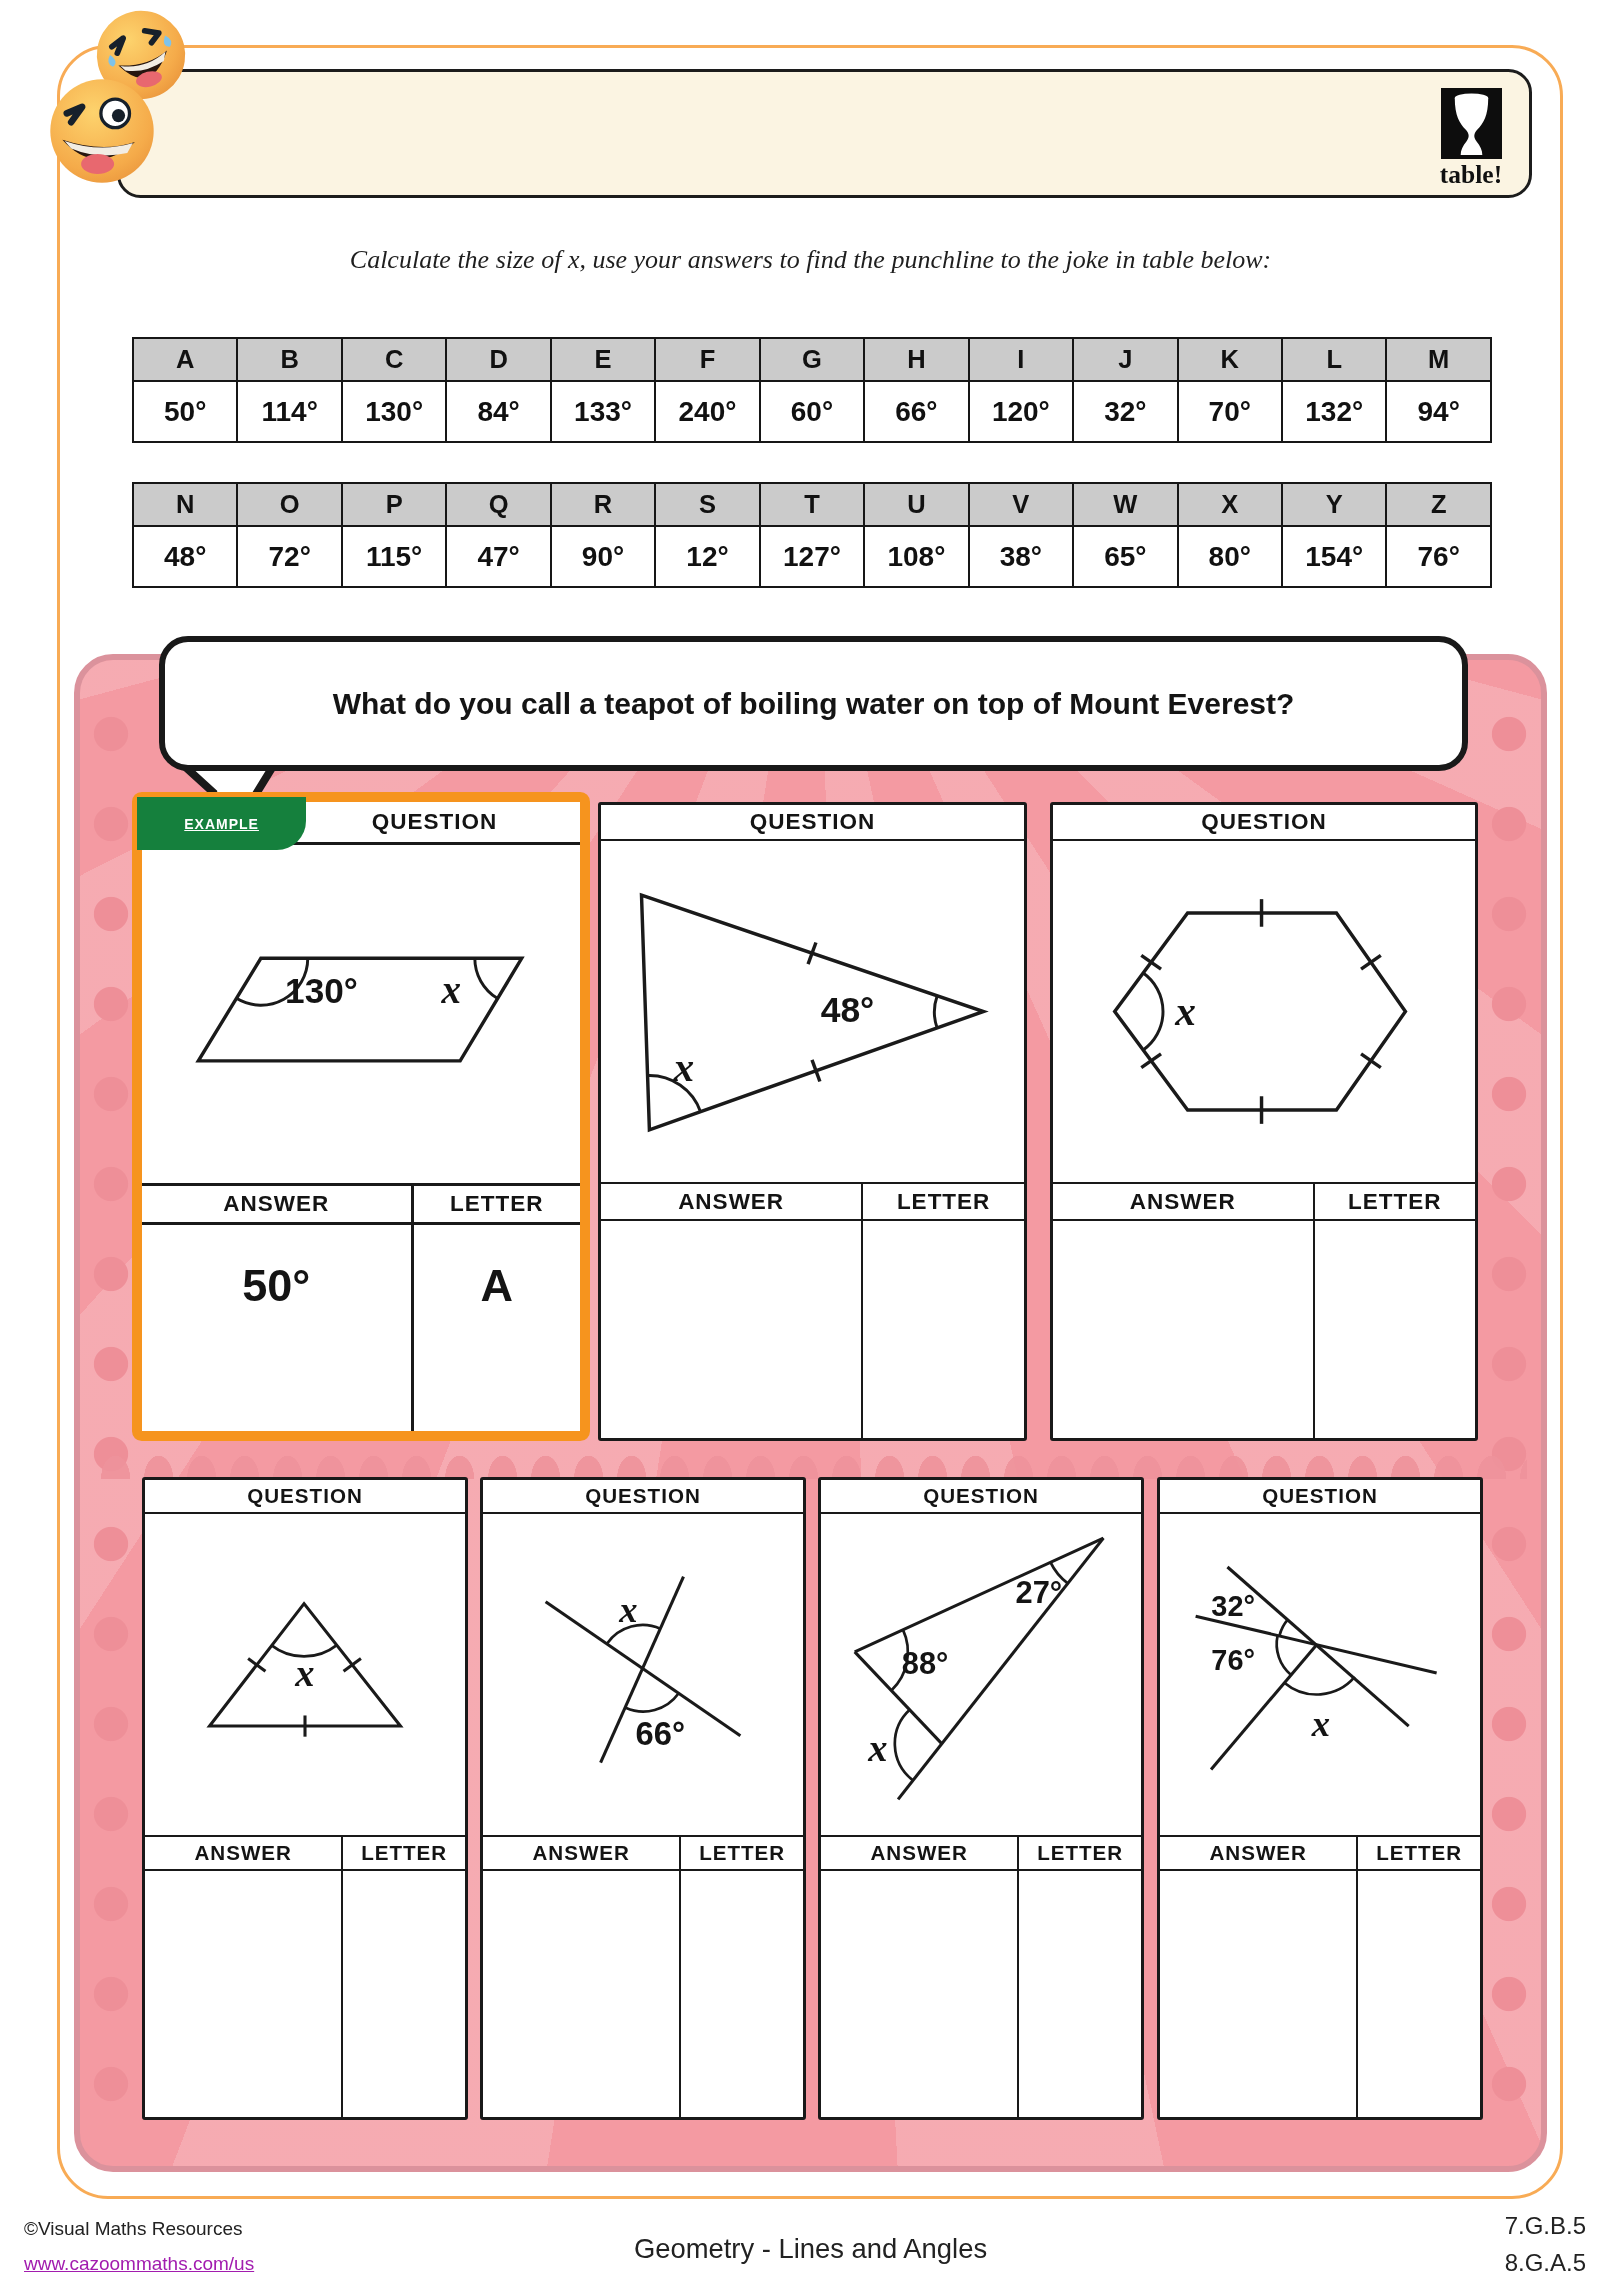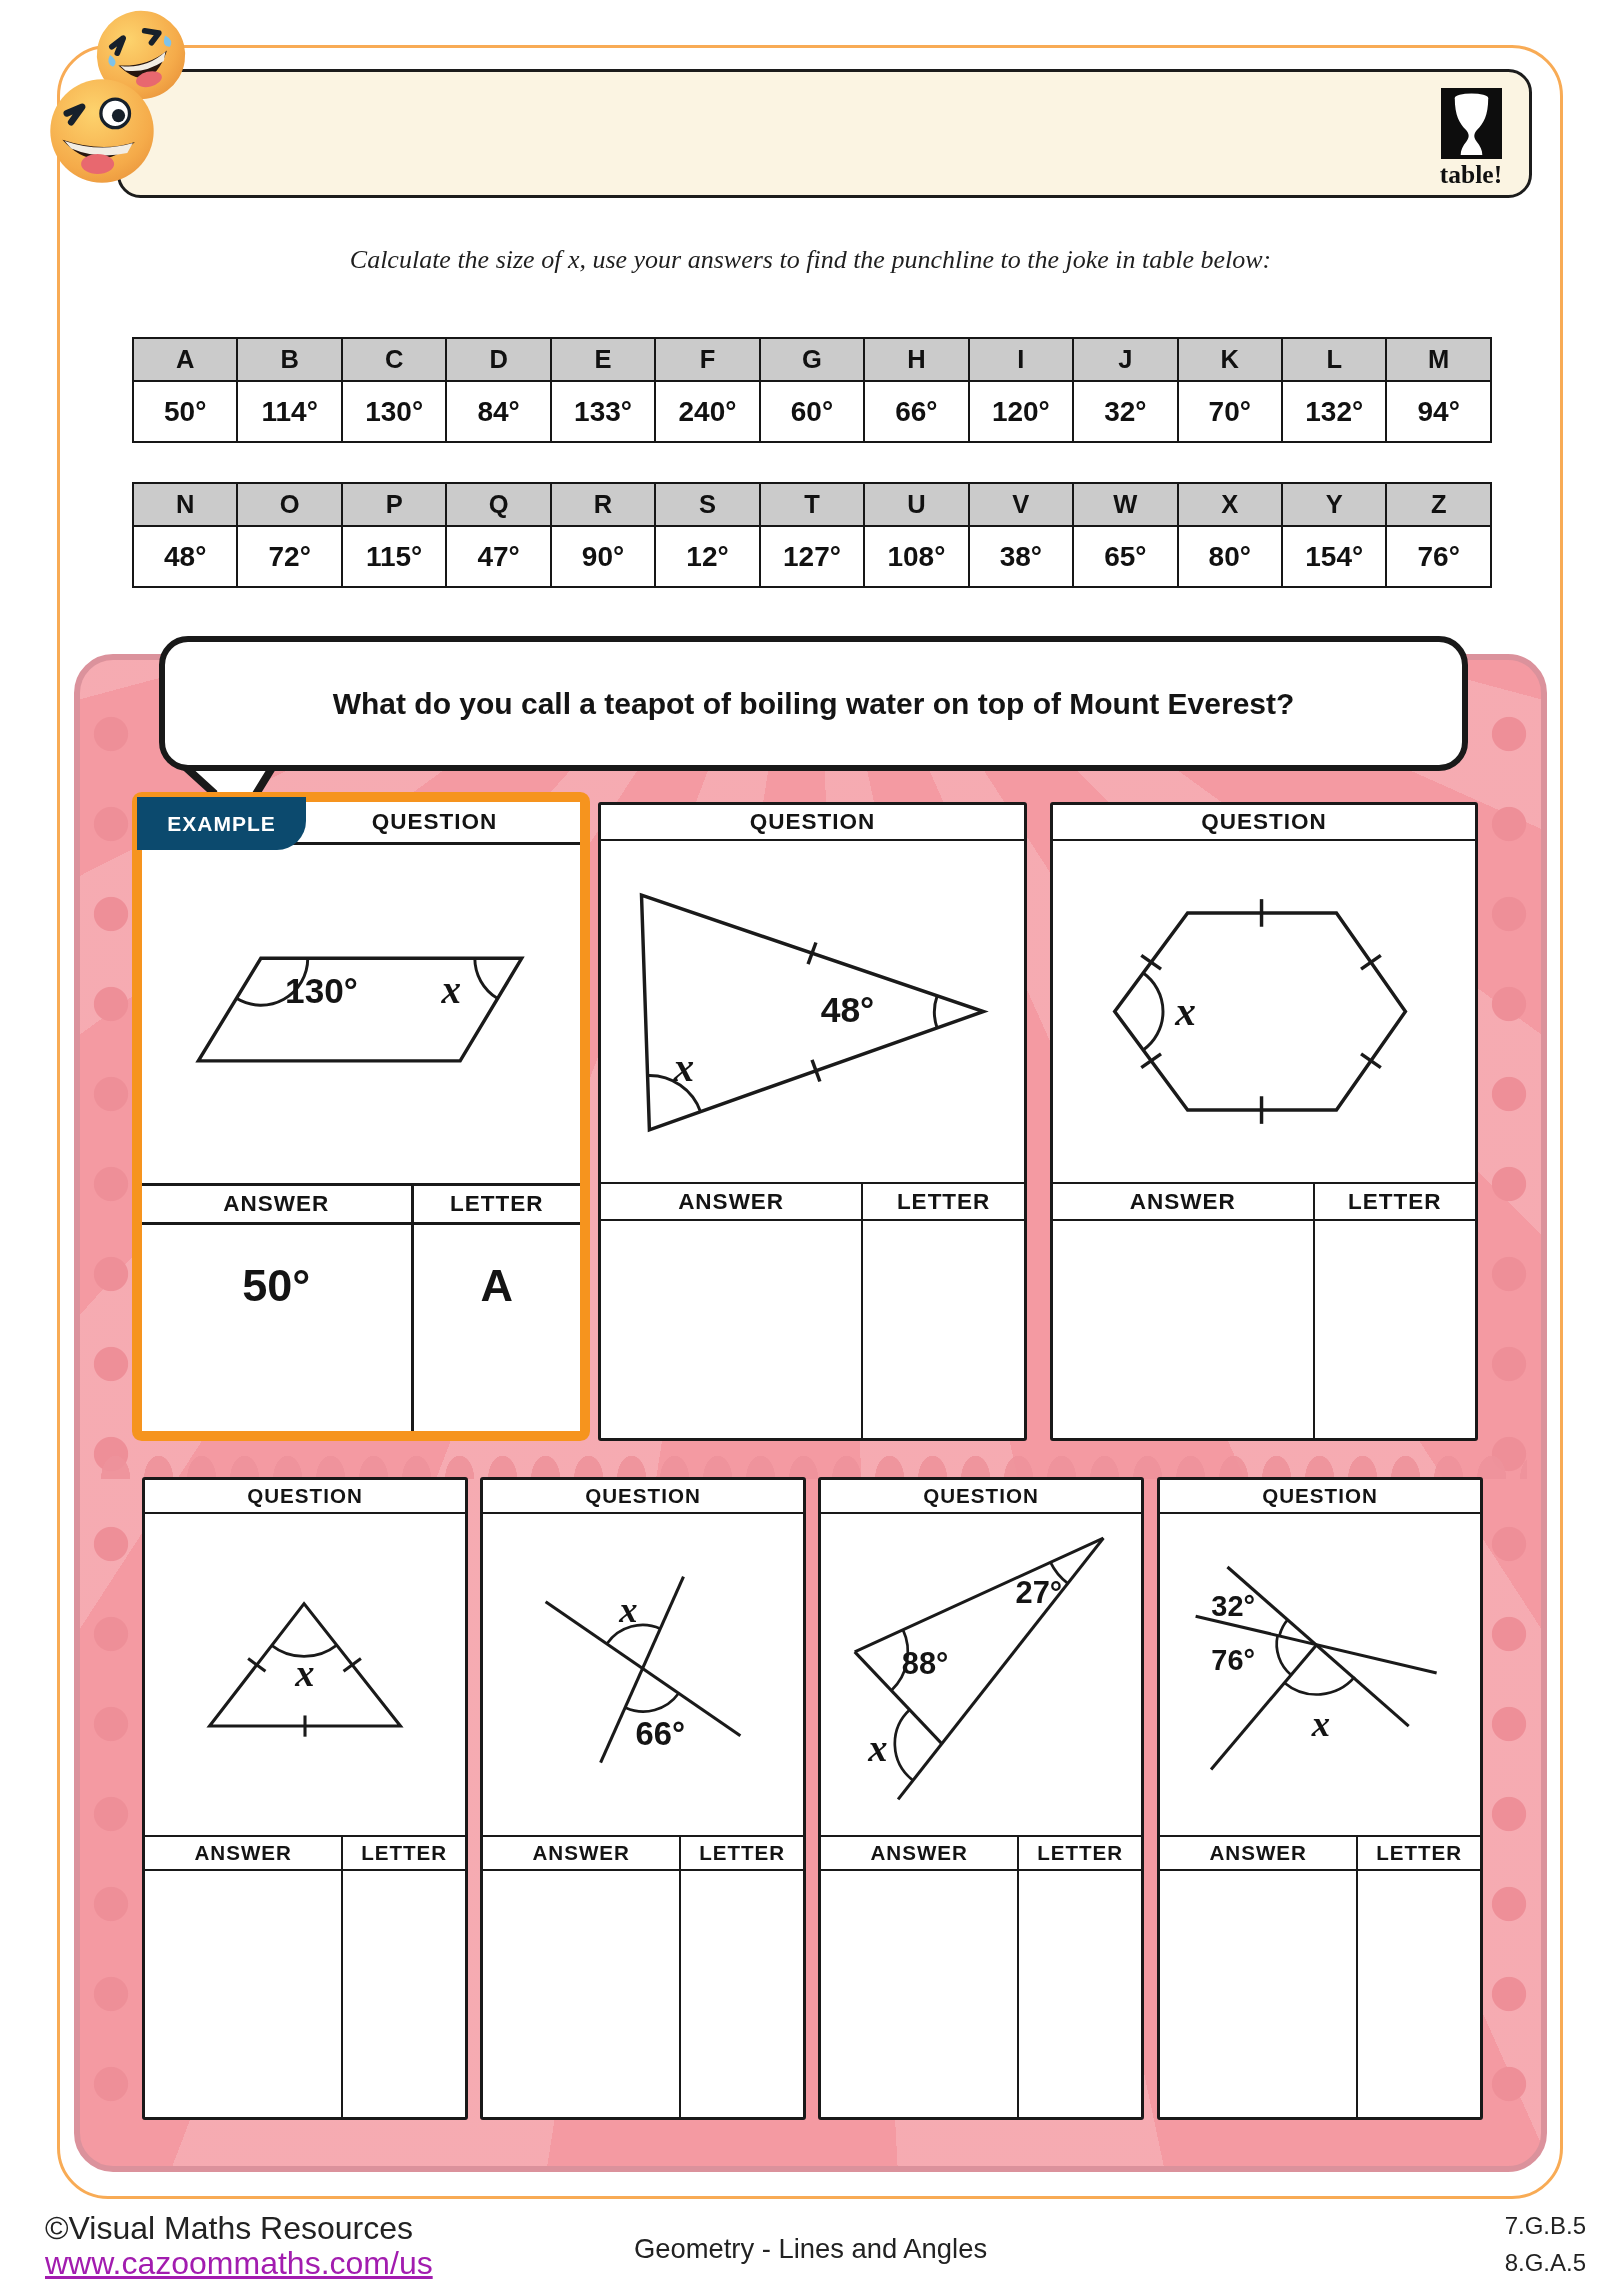--- a/index.html
+++ b/index.html
@@ -79,22 +79,22 @@
   .card5 { left:480px;  top:1477px; width:326px; height:643px; }
   .card6 { left:818px;  top:1477px; width:326px; height:643px; }
   .card7 { left:1157px; top:1477px; width:326px; height:643px; }
   .card-head { position:relative; display:flex; align-items:center; justify-content:center;
     font-weight:700; letter-spacing:1px; color:#141414; }
   .card.example .card-head { height:43px; border-bottom:3.9px solid #191919; font-size:22.5px; padding-left:147px; }
   .row1 .card-head { height:36px; border-bottom:2.9px solid #191919; font-size:22.5px; }
   .row2 .card-head { height:34px; border-bottom:2.9px solid #191919; font-size:20.6px; }
   .example-tab {
     position:absolute; left:-4.9px; top:-4.9px; width:169px; height:53px;
-    background:#0c4a6e; color:#ffffff; font-size:21px; font-weight:700; letter-spacing:1px;
-    border-radius:0 0 29px 0; display:flex; align-items:center; justify-content:center; padding-left:0; z-index:2;
+    background:#15803d; color:#ffffff; font-size:14px; font-weight:700; letter-spacing:1px;
+    border-radius:0 0 29px 0; display:flex; align-items:center; justify-content:center; padding-left:0; z-index:2;text-decoration:underline;
   }
   .figure { position:relative; }
   .card.example .figure { height:341px; border-bottom:3.9px solid #191919; }
   .row1 .figure { height:343px; border-bottom:2.9px solid #191919; }
   .row2 .figure { height:323px; border-bottom:2.9px solid #191919; }
   .figure svg { width:100%; height:100%; display:block; }
   .ans-head { display:flex; font-weight:700; color:#141414; }
   .card.example .ans-head { height:39px; border-bottom:3.9px solid #191919; font-size:22.5px; }
   .row1 .ans-head { height:37px; border-bottom:2.9px solid #191919; font-size:22.5px; }
   .row2 .ans-head { height:34px; border-bottom:2.9px solid #191919; font-size:20.6px; }
@@ -104,21 +104,21 @@
   .row2 .ans-head .c1, .row2 .ans-vals .c1 { border-right:2.9px solid #191919; }
   .ans-head .c1, .ans-head .c2 { display:flex; align-items:center; justify-content:center; letter-spacing:1px; }
   .ans-head .c2, .ans-vals .c2 { flex:1; }
   .ans-vals { flex:1; display:flex; }
   .ans-vals .c1, .ans-vals .c2 { display:flex; align-items:flex-start; justify-content:center; padding-top:35px;
     font-size:45px; font-weight:700; color:#141414; }
   
   .num { font-family:"Liberation Sans", sans-serif; font-weight:700; fill:#141414; }
   .varx { font-family:"Liberation Serif", serif; font-style:italic; font-weight:700; fill:#141414; }
   
-  .f-left { position:absolute; left:45px; top:2211px; font-size:32px; color:#222; line-height:35px; }
+  .f-left { position:absolute; left:24px; top:2211px; font-size:19px; color:#222; line-height:35px; }
   .f-left a { color:#a21caf; text-decoration:underline; }
   .f-center { position:absolute; left:0; top:2233px; width:100%; text-align:center; font-size:27.4px; color:#222; }
   .f-right { position:absolute; right:35px; top:2207px; text-align:right; font-size:24px; color:#222; line-height:37px; }
 </style>
 </head>
 <body>
 
 <div class="page-frame"></div>
 
 <div class="header-box">

